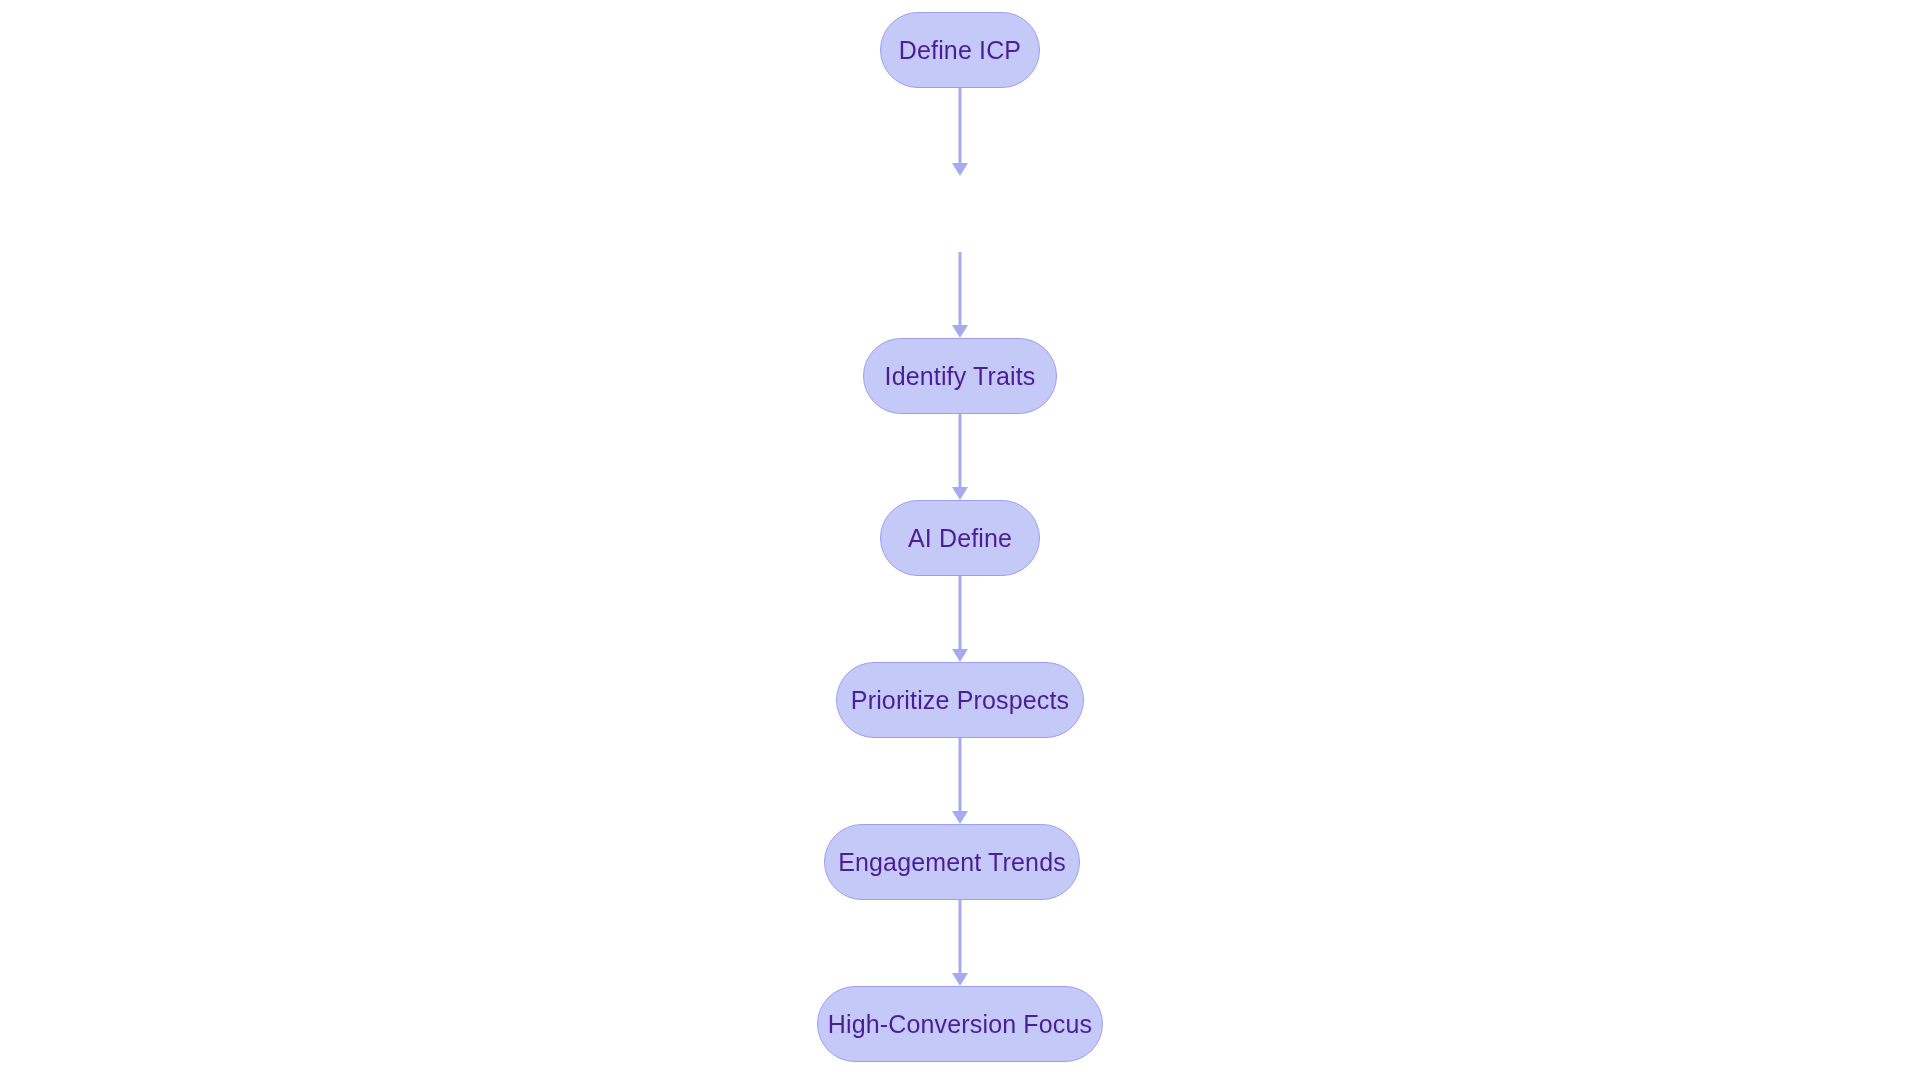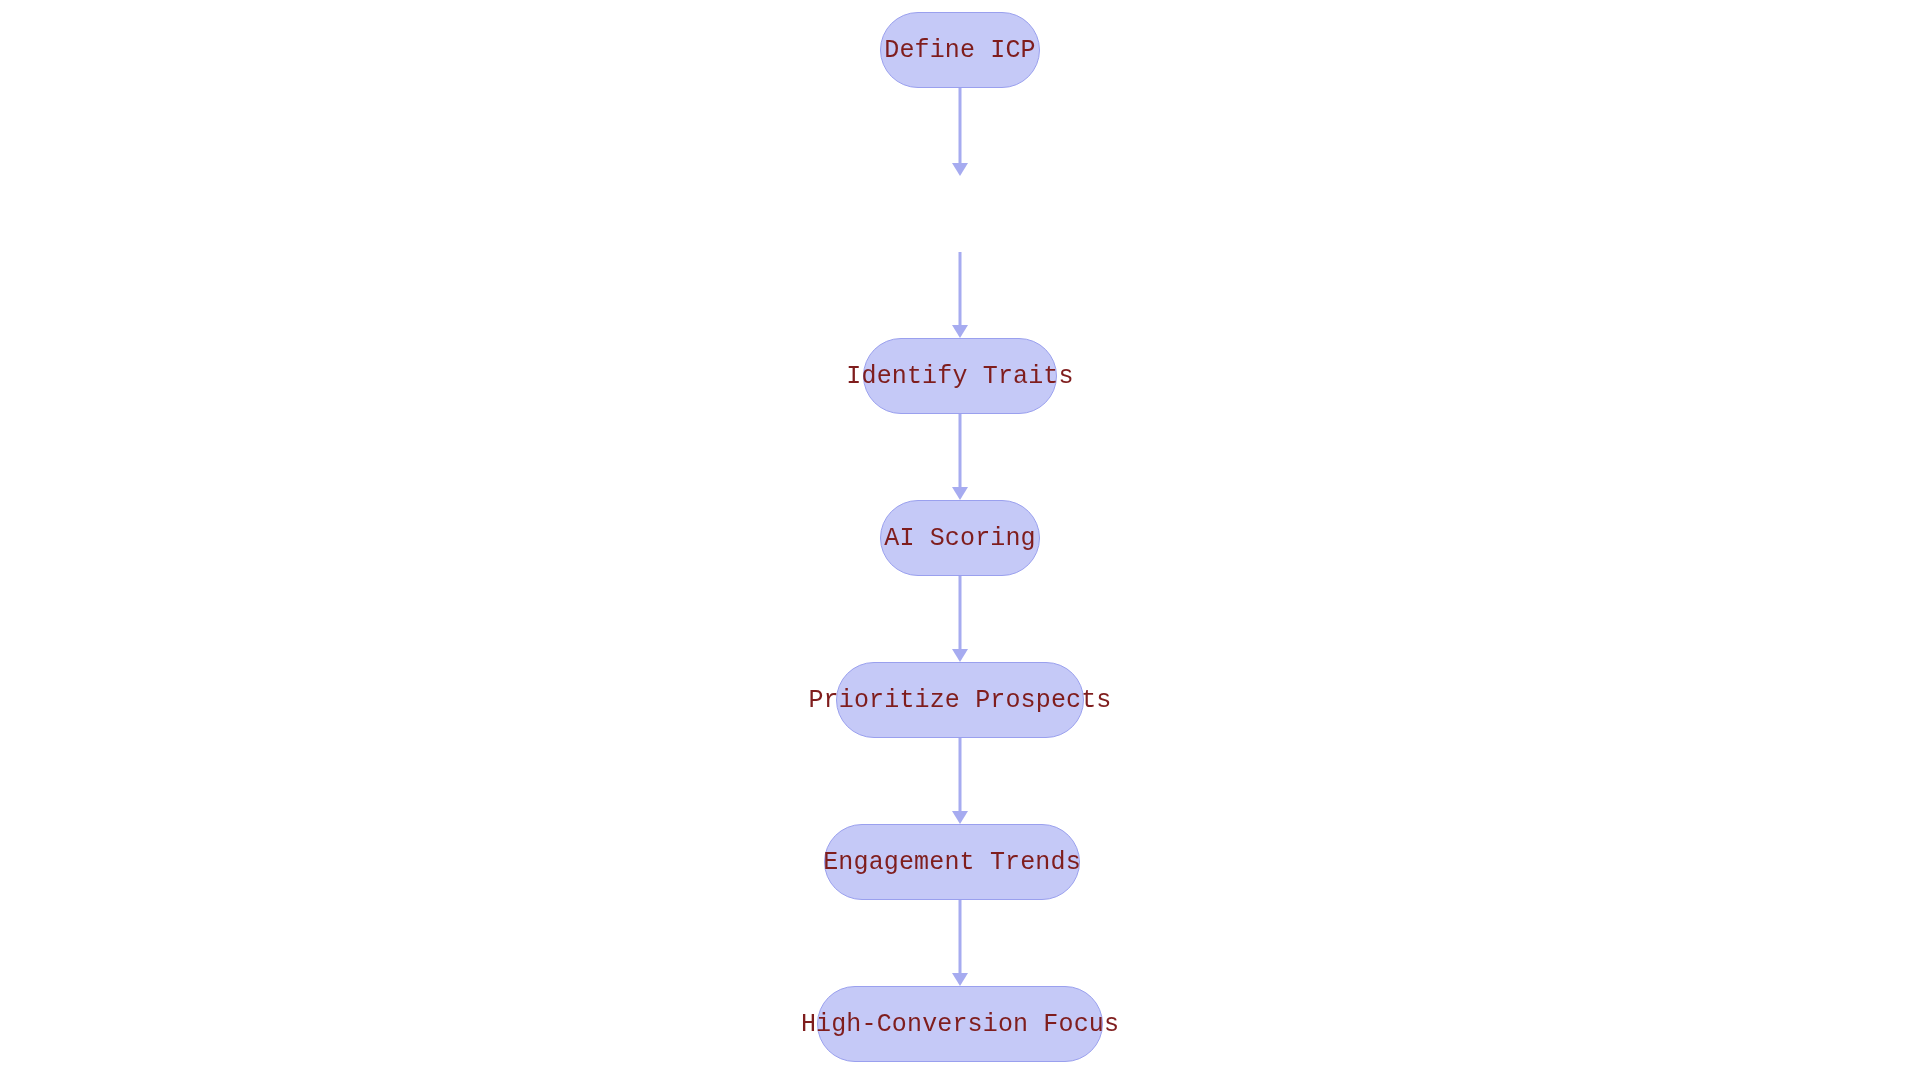--- a/index.html
+++ b/index.html
@@ -38,22 +38,22 @@
     align-items: center;
     justify-content: center;
     background: #c5c9f7;
     border: 1.3px solid #9aa0ee;
     border-radius: 999px;
     height: 76px;
     padding: 0 34px;
     white-space: nowrap;
   }
   .node-label {
-    color: #7f1d1d;
-    font-family: Liberation Mono, monospace;
+    color: #4c1d95;
+    font-family: Liberation Sans, sans-serif;
     font-size: 25px;
     font-weight: 400;
     letter-spacing: 0.15px;
     line-height: 1;
     user-select: none;
   }
 
   
   .connector {
     position: absolute;
@@ -112,21 +112,21 @@
       <div class="conn-head"></div>
     </div>
 
     <div class="node" style="left:960px; top:12px; width:160px;">
       <span class="node-label">Define ICP</span>
     </div>
     <div class="node" style="left:960px; top:338px; width:194px;">
       <span class="node-label">Identify Traits</span>
     </div>
     <div class="node" style="left:960px; top:500px; width:160px;">
-      <span class="node-label">AI Scoring</span>
+      <span class="node-label">AI Define</span>
     </div>
     <div class="node" style="left:960px; top:662px; width:248px;align-items:center;">
       <span class="node-label">Prioritize Prospects</span>
     </div>
     <div class="node" style="left:952px; top:824px; width:256px;">
       <span class="node-label">Engagement Trends</span>
     </div>
     <div class="node" style="left:960px; top:986px; width:286px;">
       <span class="node-label">High-Conversion Focus</span>
     </div>

